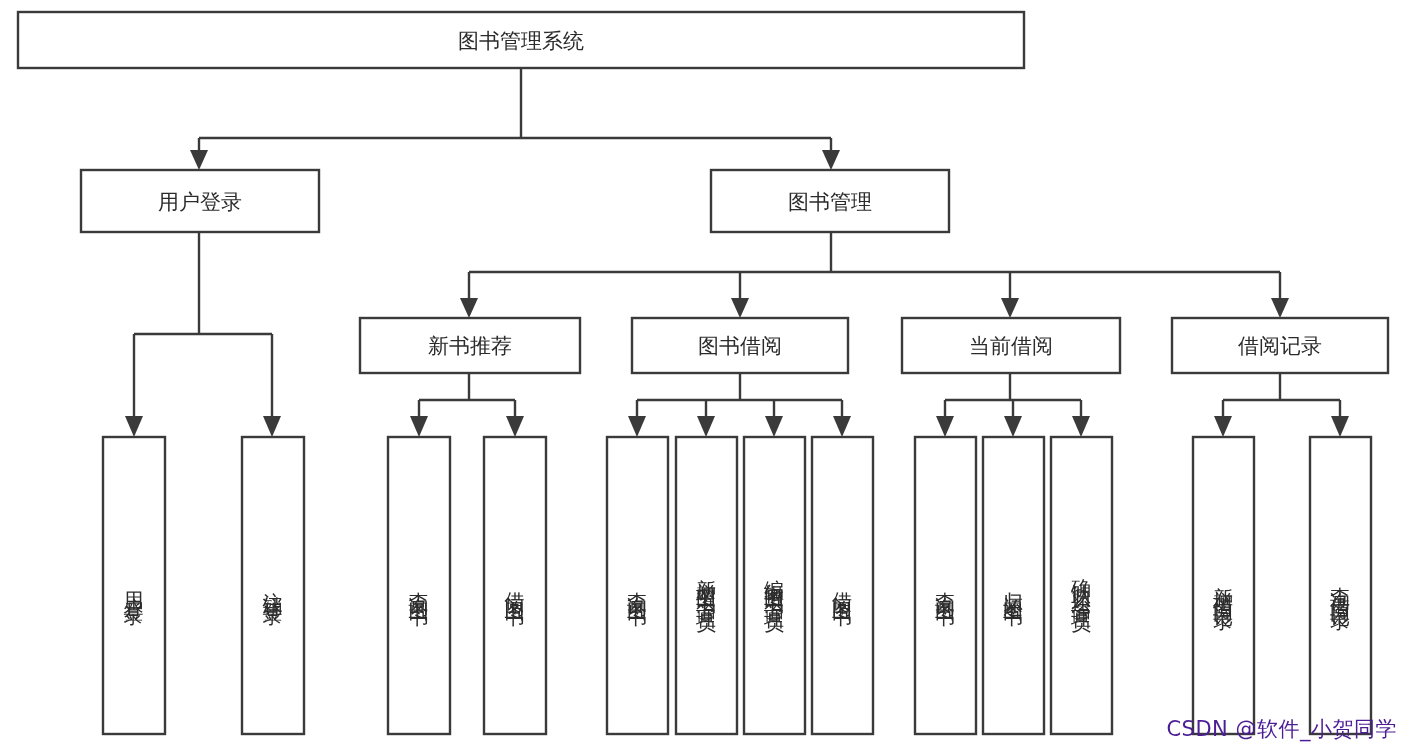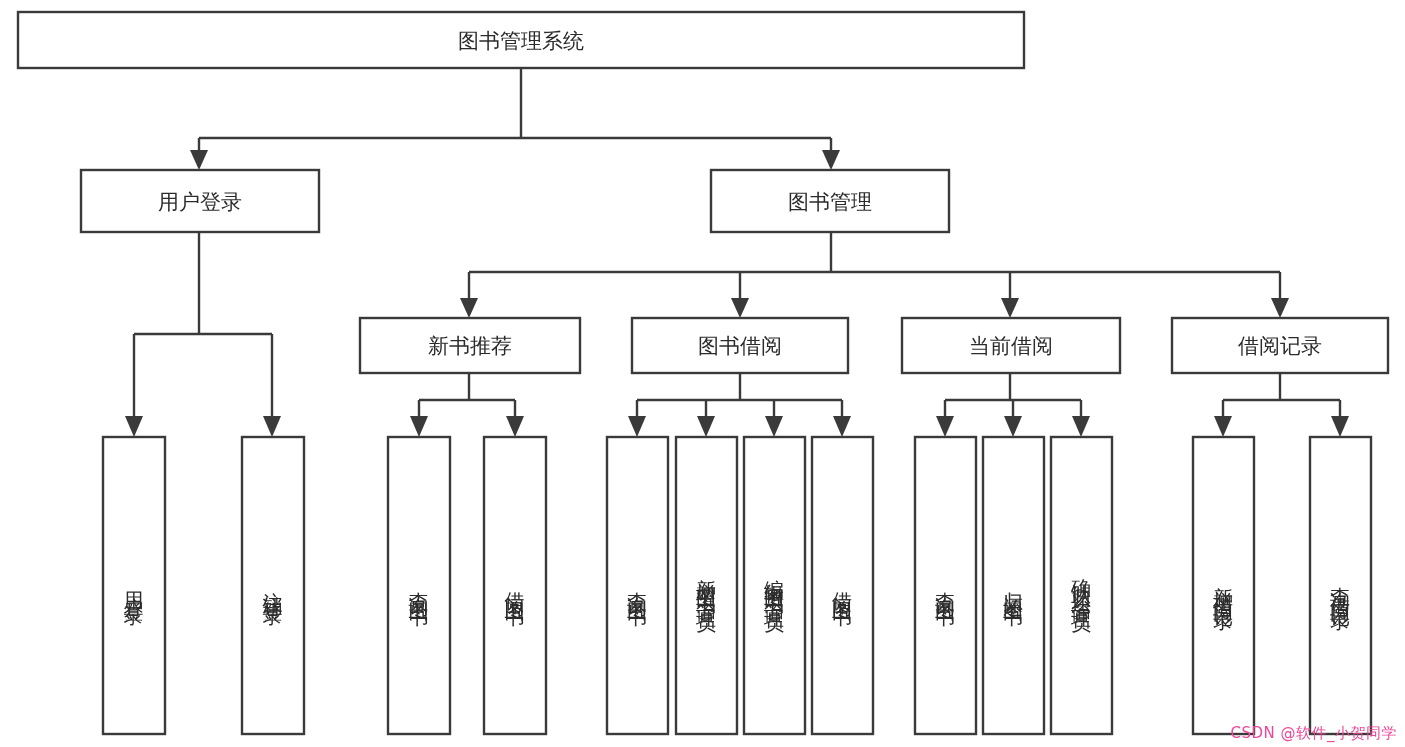--- a/index.html
+++ b/index.html
@@ -56,22 +56,22 @@
     line-height: 1;
     letter-spacing: 5px;
     color: #2b2b2b;
     white-space: nowrap;
   }
   .watermark {
     position: absolute;
     right: 8px;
     bottom: 4px;
     font-family: "DejaVu Sans", "Liberation Sans", sans-serif;
-    font-size: 15px;
-    color: #ec4899;
+    font-size: 21px;
+    color: #4c1d95;
     letter-spacing: 0.5px;
     pointer-events: none;
     user-select: none;
   }
 </style>
 </head>
 <body>
 
 <svg id="diagram" viewBox="0 0 1405 747" xmlns="http://www.w3.org/2000/svg">
 

